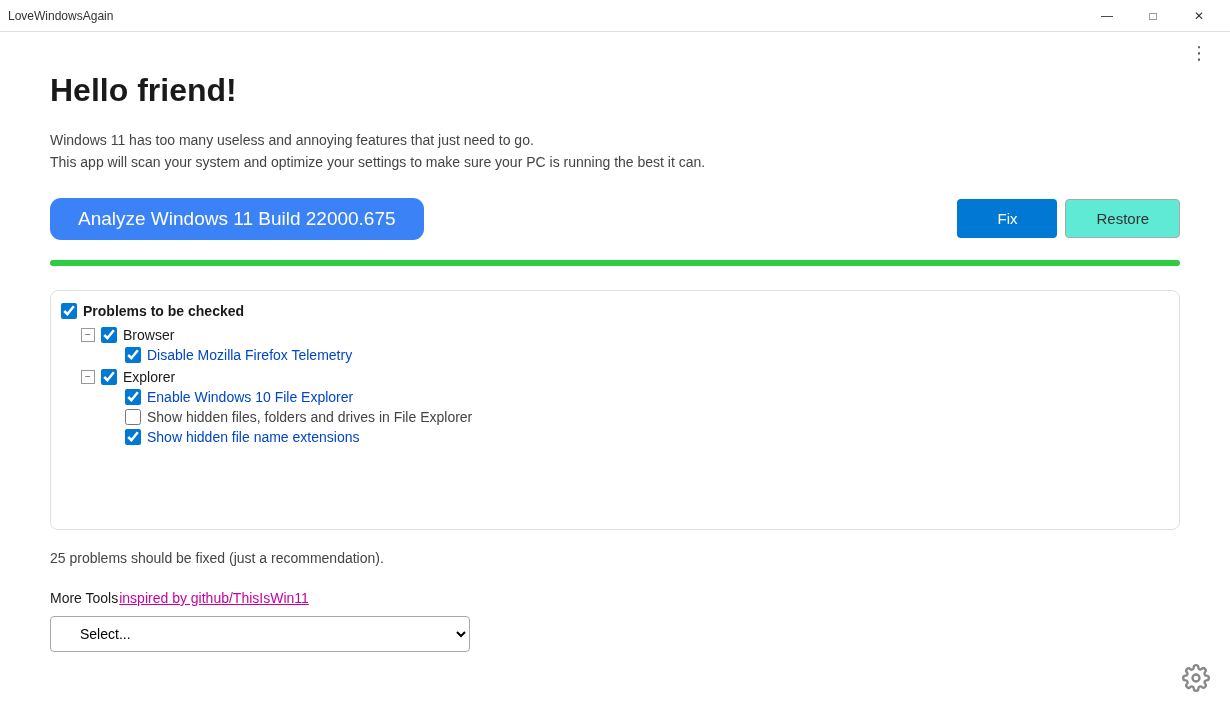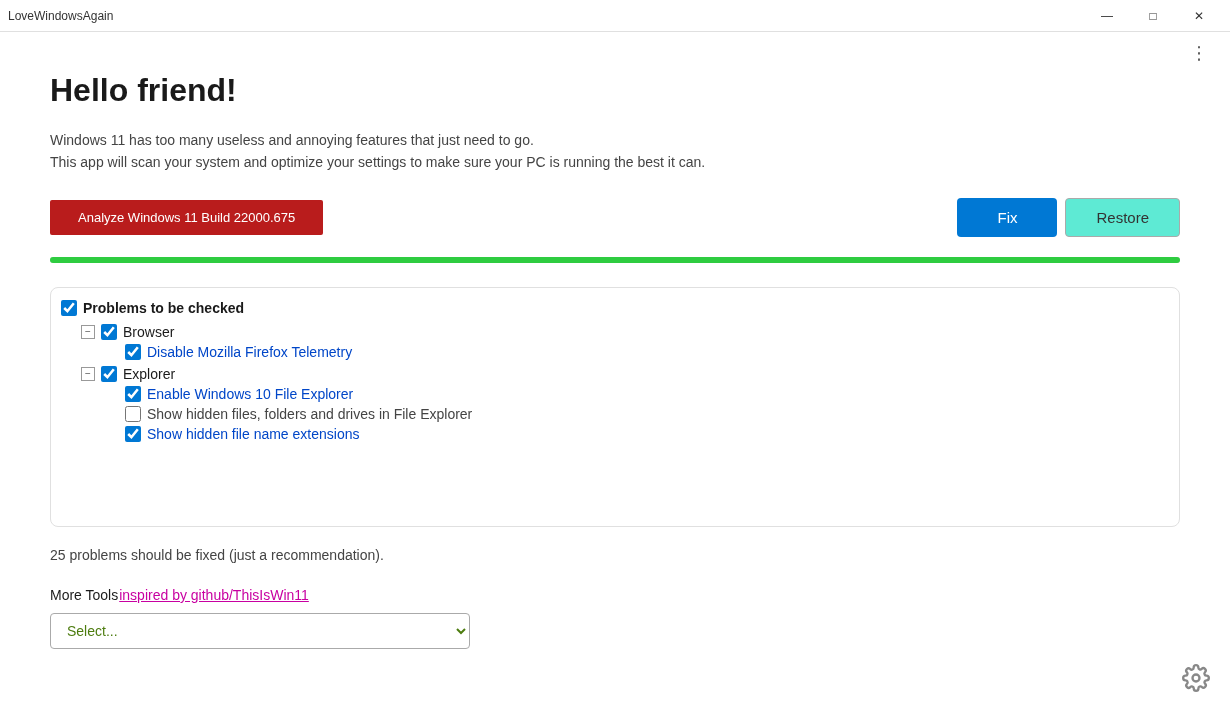--- a/index.html
+++ b/index.html
@@ -88,27 +88,27 @@
     }
 
     
     .action-row {
       display: flex;
       align-items: center;
       justify-content: space-between;
       margin-bottom: 20px;
     }
     .analyze-btn {
-      background: #b91c1c;
+      background: #3b82f6;
       color: #fff;
       border: none;
       padding: 10px 28px;
-      font-size: 13px;
+      font-size: 19px;
       font-weight: 500;
-      border-radius: 2px;
+      border-radius: 11px;
       cursor: pointer;
       outline: none;
     }
 
     .right-btns {
       display: flex;
       gap: 8px;
     }
     .fix-btn {
       background: #0078d4;
@@ -268,26 +268,26 @@
     .more-tools-link {
       font-size: 14px;
       color: #c800a1;
       text-decoration: underline;
       cursor: pointer;
     }
 
     
     .tools-select {
       width: 420px;
-      padding: 8px 12px;
+      padding: 8px 25px;
       font-size: 14px;
       border: 1px solid #aaa;
       border-radius: 4px;
       background: #fff;
-      color: #4d7c0f;
+      color: #000000;
       cursor: pointer;
       appearance: auto;
       outline: none;
     }
 
     
     .gear-icon-container {
       position: absolute;
       bottom: 20px;
       right: 20px;

